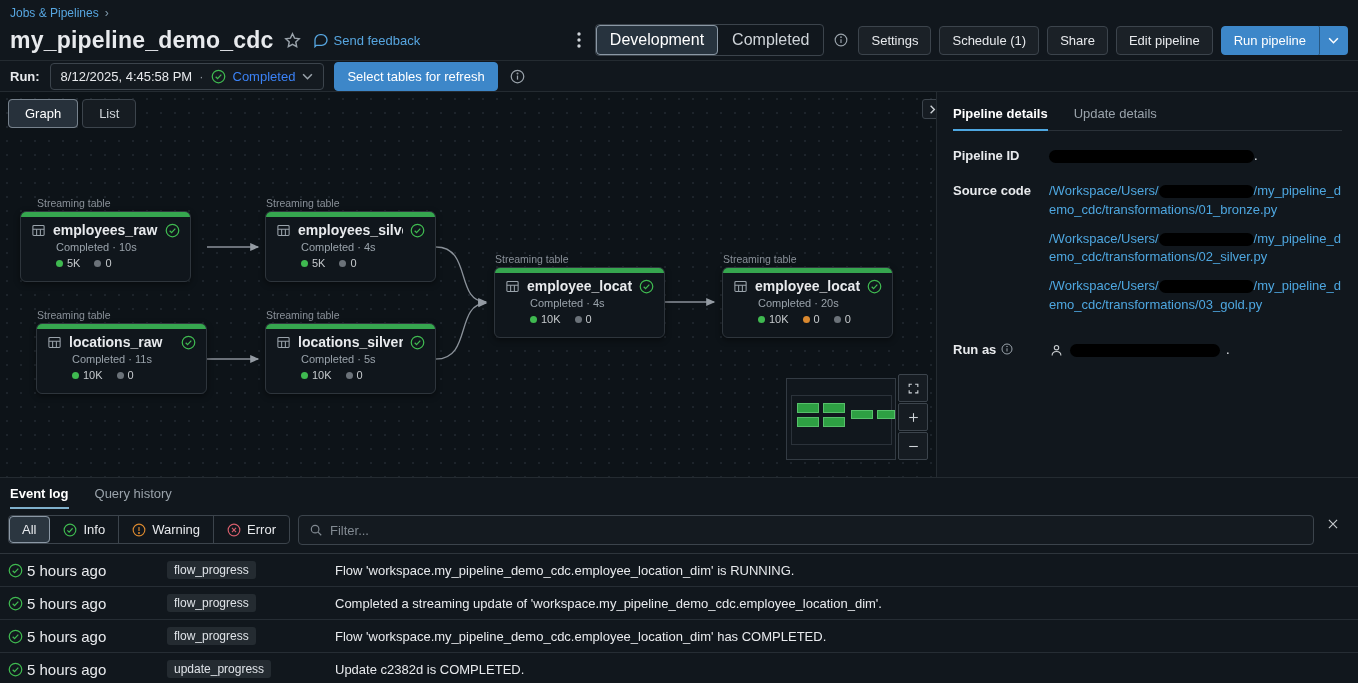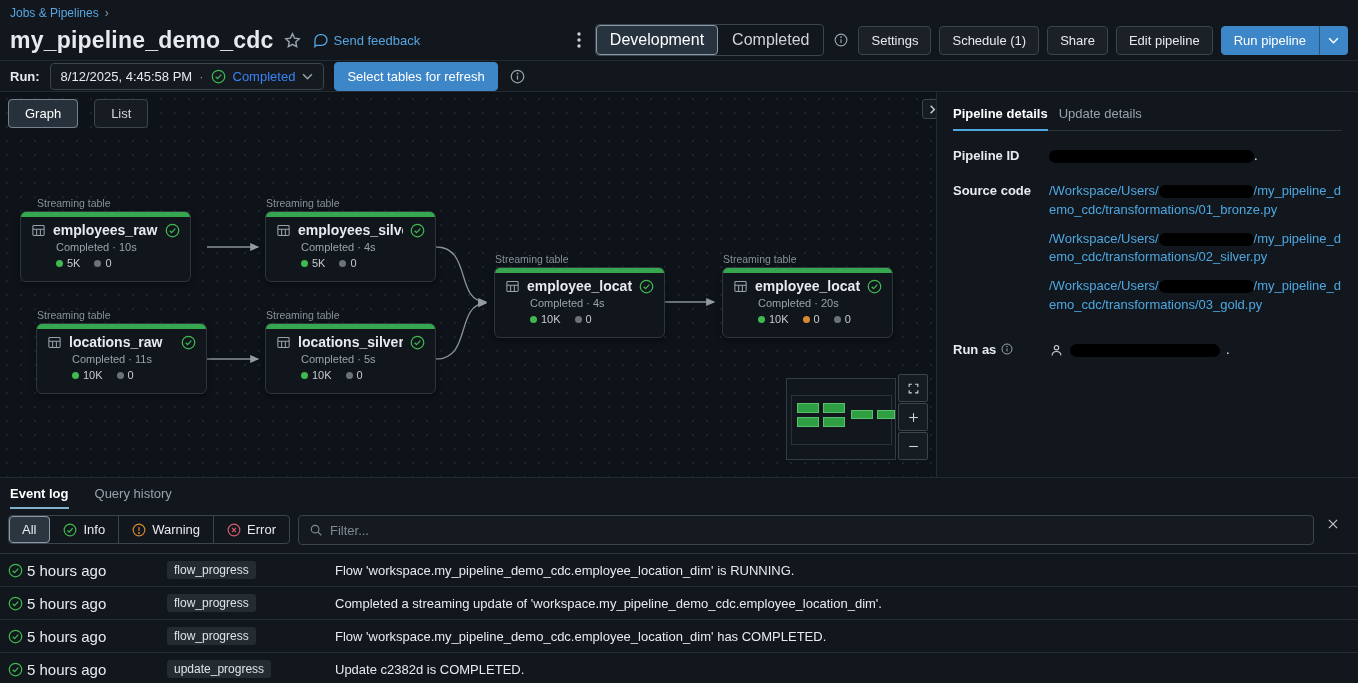--- a/index.html
+++ b/index.html
@@ -37,21 +37,21 @@
   .run-label { font-weight:bold; font-size:13px; }
   .run-select { display:flex; align-items:center; gap:7px; border:1px solid #3c444c; border-radius:4px; padding:5px 10px; cursor:pointer; background:#141a20; }
   .run-select .dot-sep { color:#8a9199; }
   .status-text { color:#3b82f6; }
 
   
   .main { flex:1; display:flex; min-height:0; border-bottom:1px solid #242b31; position:relative; }
   .graph-area { position:relative; width:936px; background:#0d1318;
     background-image:radial-gradient(circle, #1d242b 1px, transparent 1.3px);
     background-size:14px 14px; overflow:hidden; }
-  .view-toggle { position:absolute; left:8px; top:7px; display:flex; gap:16px; z-index:5; }
+  .view-toggle { position:absolute; left:8px; top:7px; display:flex; gap:4px; z-index:5; }
   .view-toggle .vt { background:#161c22; border:1px solid #3c444c; border-radius:4px; padding:6px 16px; color:#cfd4d9; font-family:inherit; font-size:13px; cursor:pointer; }
   .view-toggle .vt.sel { background:#27313b; color:#fff; outline:1px solid #76818c; outline-offset:-1px; }
 
   .edges { position:absolute; inset:0; pointer-events:none; }
 
   .node-label { position:absolute; font-size:10.5px; color:#8a9199; }
   .node { position:absolute; width:171px; height:71px; background:#10161c;
           border:1px solid #2e353c; border-radius:6px; cursor:pointer;
           box-shadow:0 2px 6px rgba(0,0,0,.45); overflow:hidden; }
   .node-topbar { height:5px; background:#36a64f; }
@@ -70,21 +70,21 @@
   .mini-node { position:absolute; background:#2ea043; border:1px solid #56c06a; }
   .zoom-controls { position:absolute; left:898px; top:282px; display:flex; flex-direction:column; gap:1px; }
   .zoom-controls .zbtn { width:30px; height:28px; background:#161c22; border:1px solid #3c444c; color:#cfd4d9;
                          display:flex; align-items:center; justify-content:center; cursor:pointer; border-radius:2px; }
   .collapse-btn { position:absolute; left:922px; top:7px; width:20px; height:20px; z-index:6;
                   background:#161c22; border:1px solid #3c444c; border-radius:3px; color:#cfd4d9;
                   display:flex; align-items:center; justify-content:center; cursor:pointer; }
 
   
   .details-panel { flex:1; border-left:1px solid #242b31; padding:10px 16px 0 16px; overflow:hidden; }
-  .panel-tabs { display:flex; gap:11px; border-bottom:1px solid #2a3138; }
+  .panel-tabs { display:flex; gap:26px; border-bottom:1px solid #2a3138; }
   .ptab { padding:4px 0 8px 0; color:#9aa3ab; font-size:13px; cursor:pointer; }
   .ptab.active { color:#fff; font-weight:bold; border-bottom:2px solid #4ea7e0; margin-bottom:-1px; }
   .field { display:flex; margin-top:16px; line-height:1.45; }
   .field .flabel { width:96px; flex:none; font-weight:bold; font-size:13px; display:flex; gap:5px; align-items:flex-start; }
   .field .fvalue { flex:1; font-size:13px; min-width:0; }
   .redact { display:inline-block; background:#000; border-radius:7px; height:13px; vertical-align:middle; }
   .link { color:#4ea7e0; cursor:pointer; word-break:break-all; }
   .src-link { margin-bottom:10px; }
   .runas-line { display:flex; align-items:center; gap:6px; }
 

